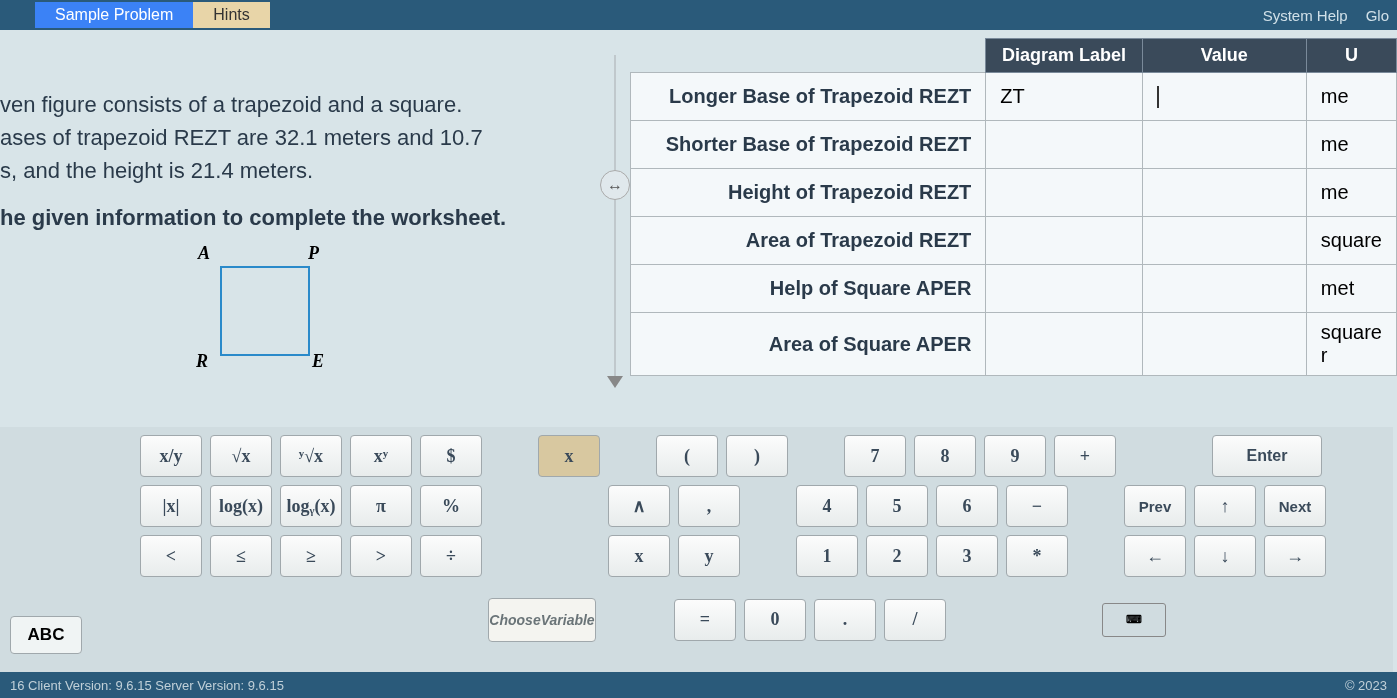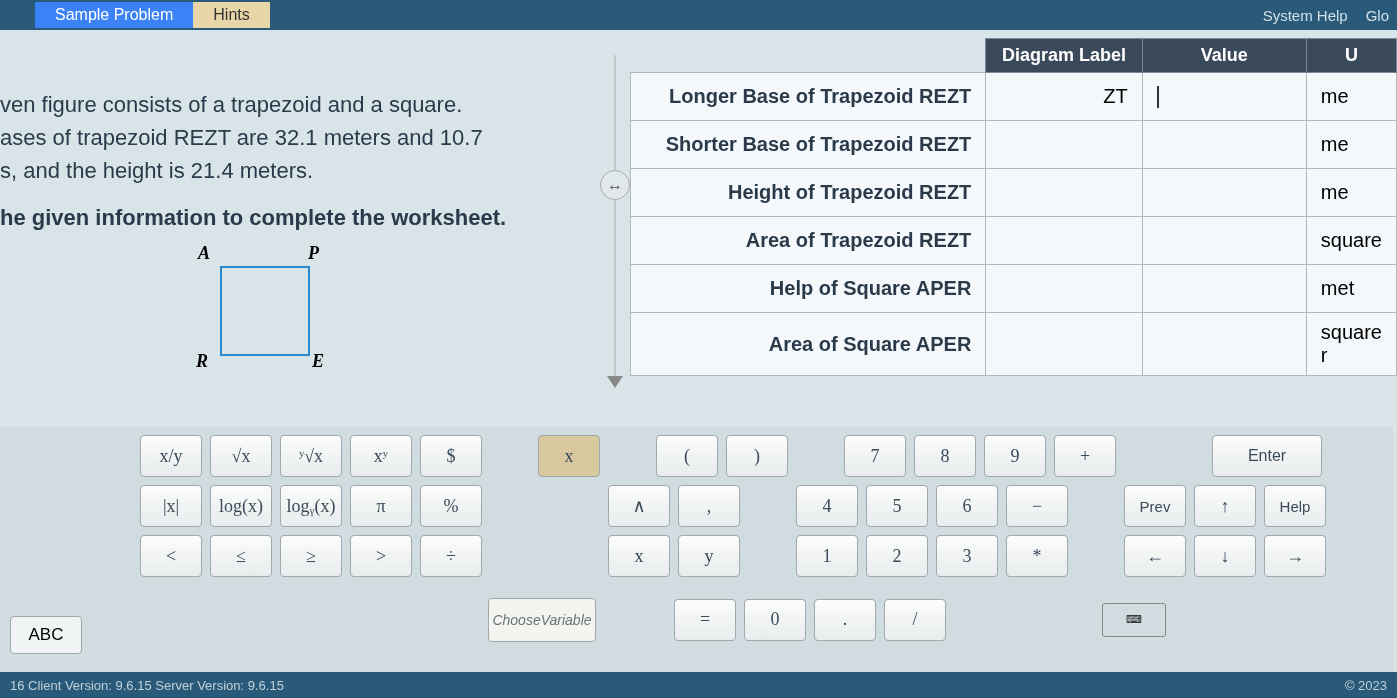--- a/index.html
+++ b/index.html
@@ -30,26 +30,26 @@
     
     .divider-handle { position: absolute; left: 600px; top: 170px; width: 30px; height: 30px; border-radius: 50%; background: #e0e8ec; border: 1px solid #aaa; display: flex; align-items: center; justify-content: center; color: #555; font-size: 16px; }
     .divider-line { position: absolute; left: 614px; top: 55px; width: 2px; height: 330px; background: #c0c8cc; }
     .arrow-tip { position: absolute; left: 607px; top: 376px; width: 0; height: 0; border-left: 8px solid transparent; border-right: 8px solid transparent; border-top: 12px solid #888; }
     
     .table-panel { flex: 1; margin-left: -10px; margin-top: -50px; }
     .data-table { width: 100%; border-collapse: collapse; }
     .data-table th { background: #3a4a5a; color: #fff; font-size: 18px; font-weight: bold; padding: 6px 12px; text-align: center; border: 1px solid #7a8a9a; }
     .data-table td { border: 1px solid #b0b8bc; padding: 8px 14px; font-size: 20px; background: #f4f8fa; height: 48px; }
     .row-label { text-align: right; font-weight: bold; color: #2a3a4a; background: #e8f0f4; width: 370px; }
-    .diag-label { text-align: right; font-size: 22px; width: 160px; }
+    .diag-label { text-align: left; font-size: 22px; width: 160px; }
     .value-cell { width: 170px; }
     .cursor-cell::before { content: ""; display: inline-block; width: 2px; height: 22px; background: #333; vertical-align: middle; }
     .unit-cell { font-size: 19px; padding-left: 8px; }
     
-    .keyboard { position: absolute; bottom: 26px; left: 0; right: 4px; background: #d0dce0; padding: 8px 12px 10px 140px; }
+    .keyboard { position: absolute; bottom: 26px; left: 0; right: 4px; background: #d0dce0; padding: 8px 12px 10px 140px; font-weight: bold; }
     .kbd-row { display: flex; gap: 8px; margin-bottom: 8px; align-items: center; }
     .key { min-width: 62px; height: 42px; background: linear-gradient(#fcfcfc,#e8ecec); border: 1px solid #a0a8ac; border-radius: 4px; display: flex; align-items: center; justify-content: center; font-size: 18px; color: #3a4a5a; cursor: pointer; font-family: 'Times New Roman', serif; }
     .key-wider { min-width: 110px; font-family: Arial, sans-serif; font-size: 16px; }
     .key-highlighted { background: #d8c8a0; }
     .gap { width: 40px; }
     .gap-lg { width: 80px; }
     .abc-key { min-width: 72px; height: 38px; background: #f0f4f4; border: 1px solid #a0a8ac; border-radius: 4px; display: flex; align-items: center; justify-content: center; font-size: 17px; margin-left: -130px; font-family: Arial, sans-serif; margin-top: 31px; }
     .choose-var { min-width: 108px; height: 44px; border: 1px solid #a0a8ac; border-radius: 4px; background: #f4f4f0; color: #6a7478; font-size: 14px; font-style: italic; display: flex; flex-direction: row; align-items: center; justify-content: center; font-family: Arial, sans-serif; }
     .kbd-icon { width: 64px; height: 34px; border: 1px solid #888; border-radius: 3px; display: flex; align-items: center; justify-content: center; font-size: 11px; }
     
@@ -176,21 +176,21 @@
     <div class="key">∧</div>
     <div class="key">,</div>
     <div class="gap"></div>
     <div class="key">4</div>
     <div class="key">5</div>
     <div class="key">6</div>
     <div class="key">−</div>
     <div class="gap"></div>
     <div class="key" style="font-family:Arial;font-size:15px">Prev</div>
     <div class="key">↑</div>
-    <div class="key" style="font-family:Arial;font-size:15px">Help</div>
+    <div class="key" style="font-family:Arial;font-size:15px">Next</div>
   </div>
   <div class="kbd-row">
     <div class="key">&lt;</div>
     <div class="key">≤</div>
     <div class="key">≥</div>
     <div class="key">&gt;</div>
     <div class="key">÷</div>
     <div class="gap" style="width:110px"></div>
     <div class="key">x</div>
     <div class="key">y</div>

